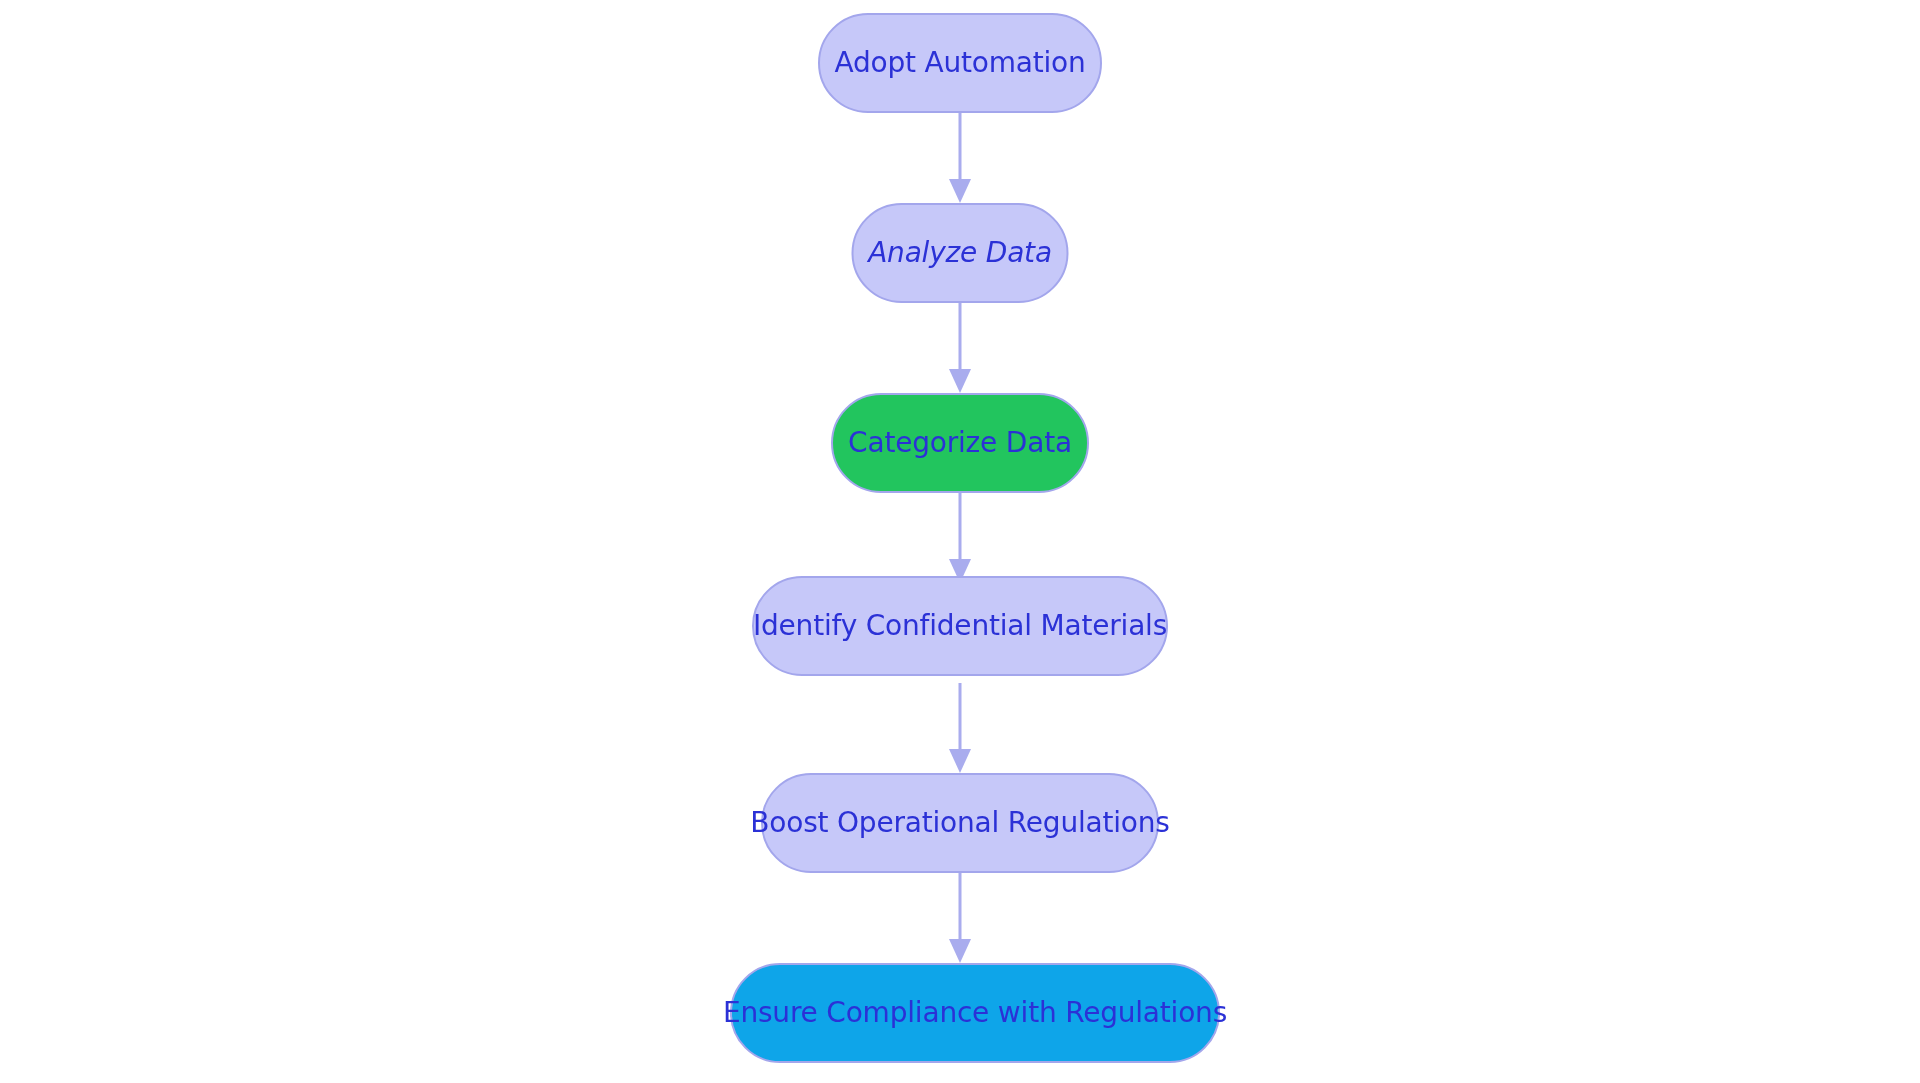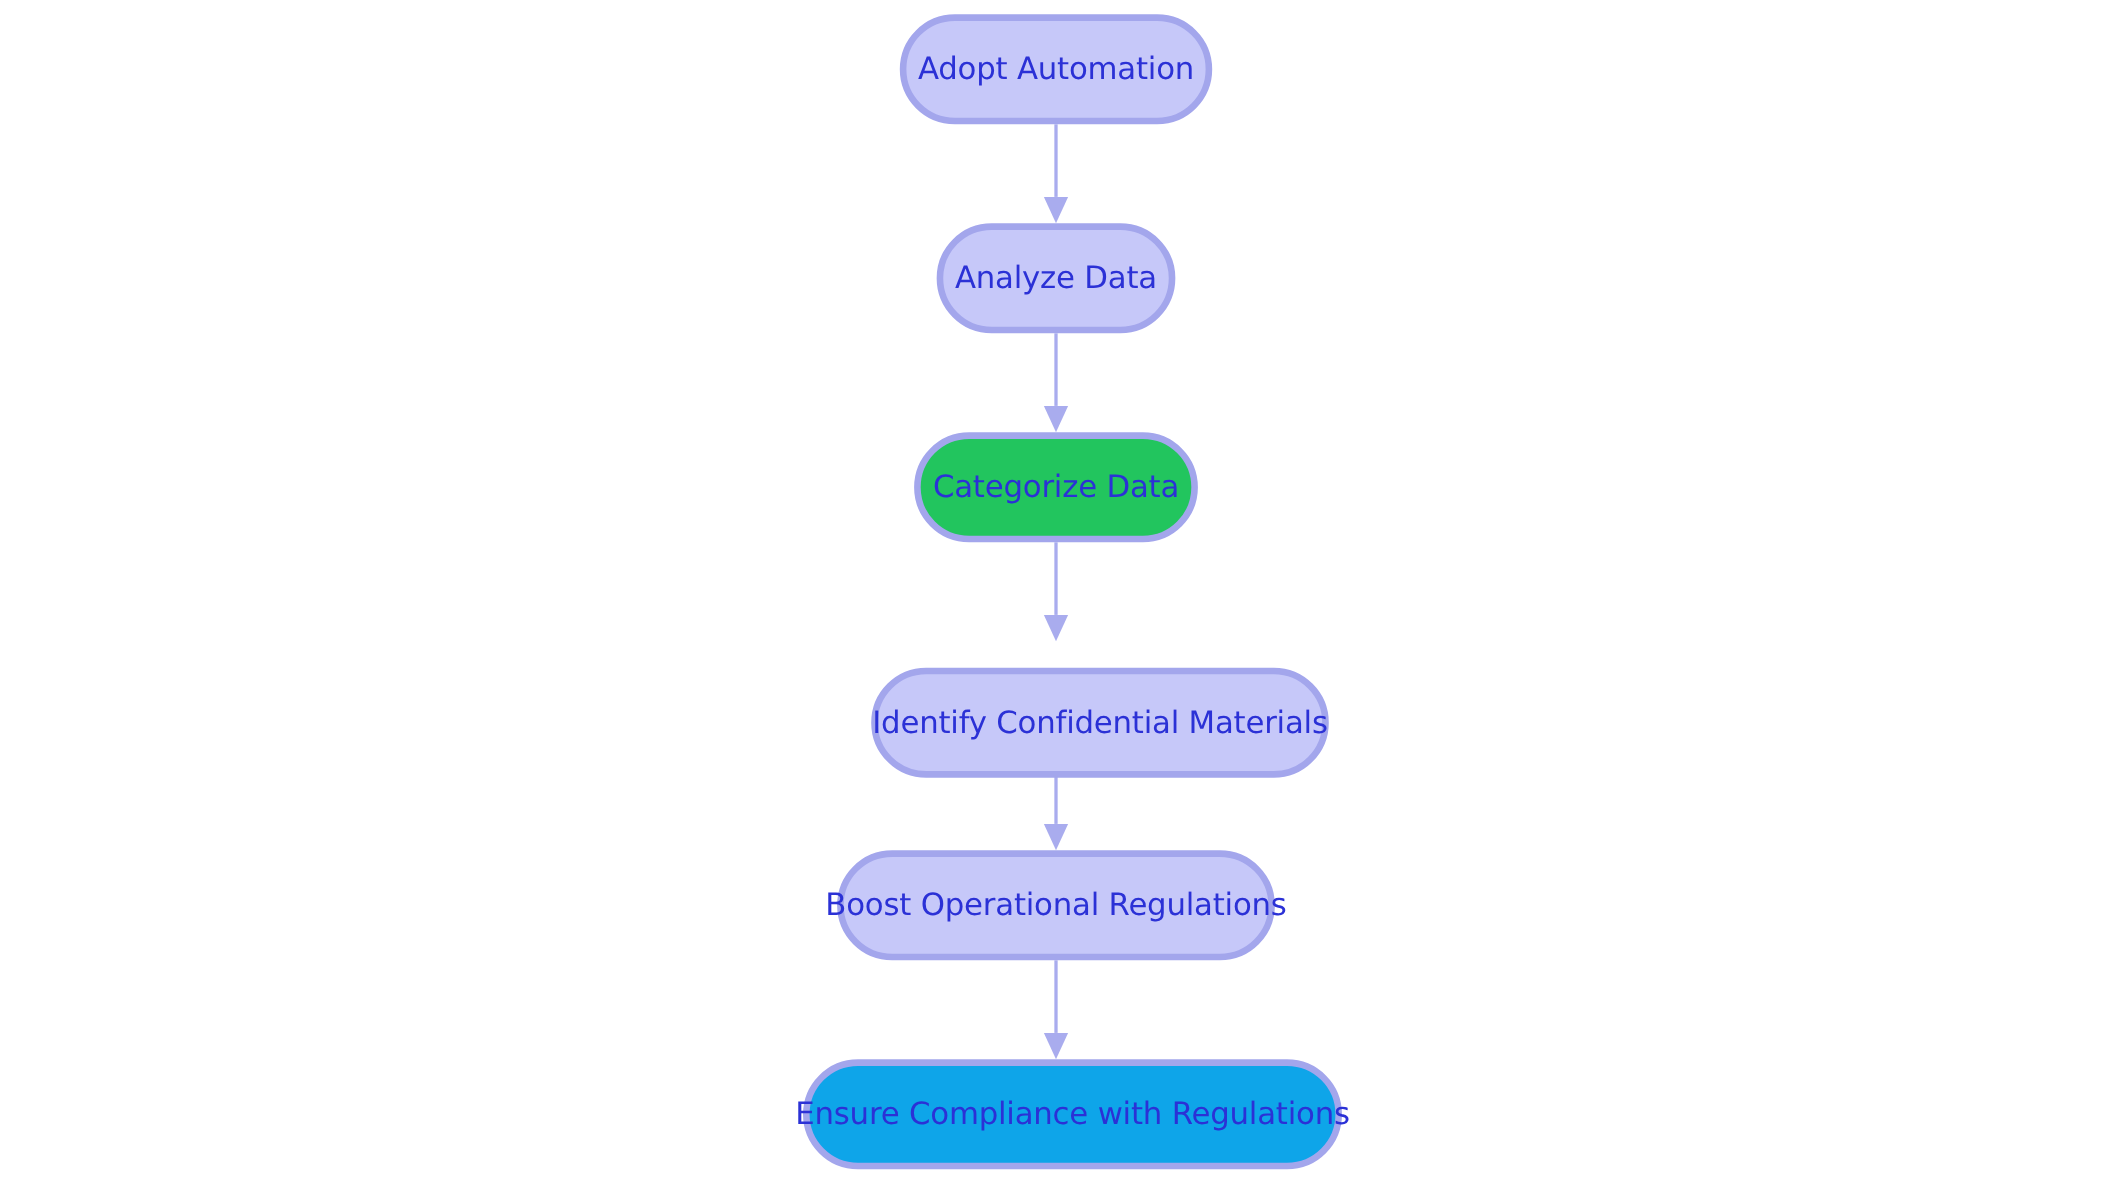--- a/index.html
+++ b/index.html
@@ -26,21 +26,21 @@
   .node {
     position: absolute;
     left: 50%;
     transform: translateX(-50%);
     height: 100px;
     box-sizing: border-box;
     display: flex;
     align-items: center;
     justify-content: center;
     background: #c6c8f9;
-    border: 6px solid #3b82f6;
+    border: 2px solid #3b82f6;
     border-radius: 50px;
     padding: 0 34px;
   }
 
   .node-label {
     font-family: "DejaVu Sans", sans-serif;
     font-size: 28px;
     font-weight: 400;
     line-height: 1;
     color: #2b31d6;
@@ -103,26 +103,26 @@
         <div class="connector-line" style="height: 66px; background: rgb(169, 172, 238);"></div>
         <div class="connector-arrowhead" style="border-top-color: rgb(169, 172, 238);"></div>
       </div>
     </div>
 
   <div>
       <div class="node" style="top: 13px; width: 284px; background: rgb(198, 200, 249); border-color: rgb(163, 166, 236);">
         <span class="node-label" style="color: rgb(43, 49, 214);">Adopt Automation</span>
       </div>
       <div class="node" style="top: 203px; width: 217px; background: rgb(198, 200, 249); border-color: rgb(163, 166, 236);">
-        <span class="node-label" style="color: rgb(43, 49, 214);">Analyze Data</span>
+        <span class="node-label" style="color: rgb(43, 49, 214); font-style: italic;">Analyze Data</span>
       </div>
       <div class="node" style="top: 393px; width: 258px; background: #22c55e; border-color: rgb(163, 166, 236);">
         <span class="node-label" style="color: rgb(43, 49, 214);">Categorize Data</span>
       </div>
-      <div class="node" style="top: 607px; width: 416px; background: rgb(198, 200, 249); border-color: rgb(163, 166, 236); margin-left: 40px;">
+      <div class="node" style="top: 576px; width: 416px; background: rgb(198, 200, 249); border-color: rgb(163, 166, 236);">
         <span class="node-label" style="color: rgb(43, 49, 214);">Identify Confidential Materials</span>
       </div>
       <div class="node" style="top: 773px; width: 398px; background: rgb(198, 200, 249); border-color: rgb(163, 166, 236);">
         <span class="node-label" style="color: rgb(43, 49, 214);">Boost Operational Regulations</span>
       </div>
       <div class="node" style="top: 963px; width: 490px; background: #0ea5e9; border-color: rgb(163, 166, 236); margin-left: 15px;">
         <span class="node-label" style="color: rgb(43, 49, 214);">Ensure Compliance with Regulations</span>
       </div>
     </div>
 

